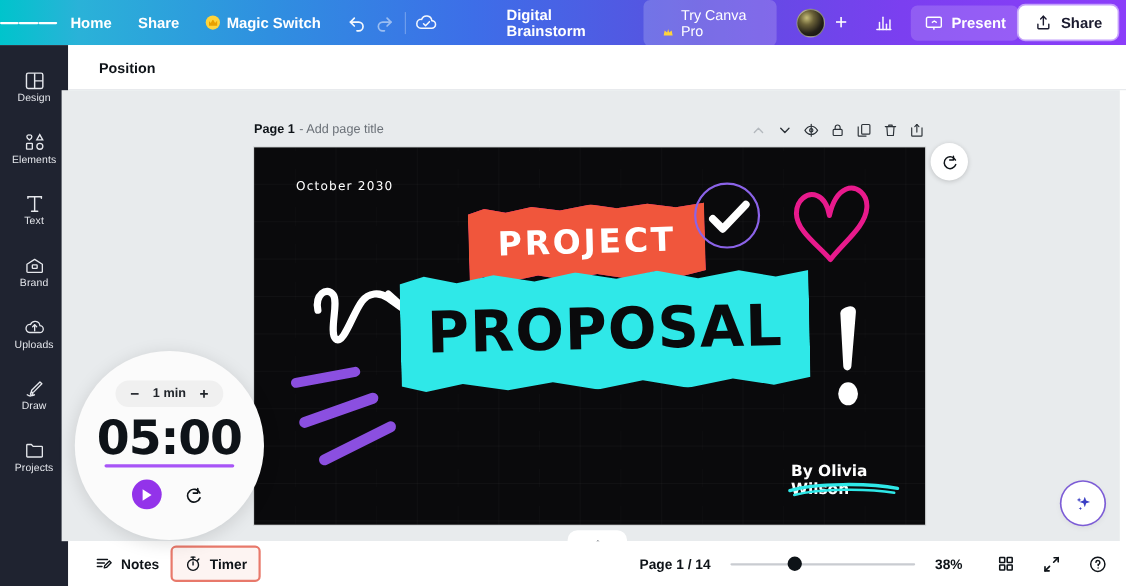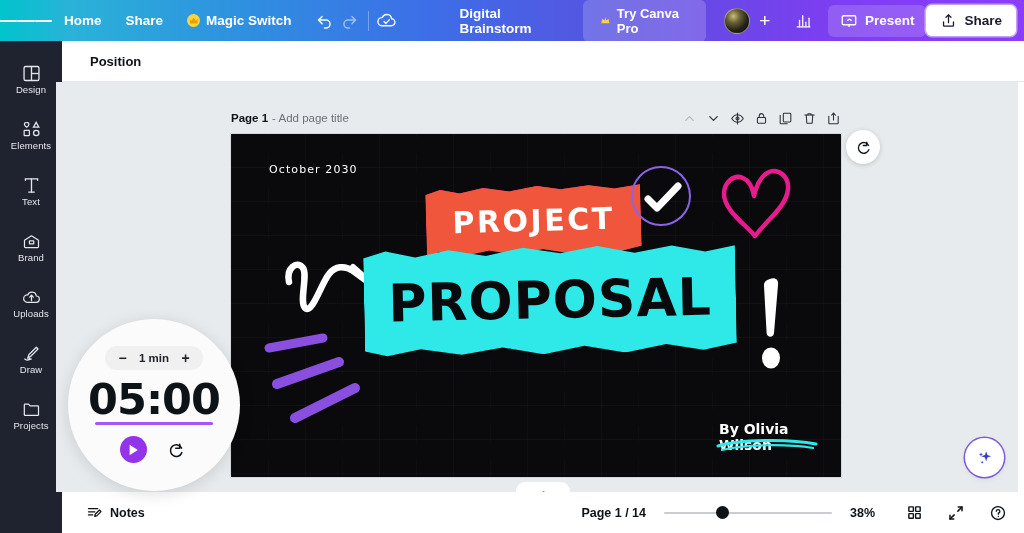--- a/index.html
+++ b/index.html
@@ -23,21 +23,21 @@
   .tb-item {
     font-size: 13.5px; font-weight: bold; color: #fff; padding: 6px 12px;
     border-radius: 5px; cursor: pointer; white-space: nowrap; display:flex; align-items:center; gap:6px;
   }
   .crown { width: 13px; height: 13px; border-radius: 50%; background: #ffd43b; display:inline-block; position:relative; }
   .crown::after{ content:""; position:absolute; left:2.5px; top:3.5px; width:8px;height:6px;
      background:#e8a000; clip-path: polygon(0 100%,0 20%,25% 55%,50% 0,75% 55%,100% 20%,100% 100%); }
   .icon-btn { width: 30px; height: 30px; display:flex; align-items:center; justify-content:center; cursor:pointer; border-radius:5px; opacity:.95;}
   .sep { width:1px; height:20px; background: rgba(255,255,255,.3); margin: 0 6px; }
   .doc-title { font-size: 13.5px; font-weight: bold; margin-left: 60px; margin-right: 12px; cursor:pointer; }
-  .pill { background: rgba(255,255,255,.18); border-radius: 6px; padding: 6px 17px; font-size:13px; font-weight:bold; cursor:pointer; display:flex; align-items:center; gap:6px;}
+  .pill { background: rgba(255,255,255,.18); border-radius: 6px; padding: 6px 17px; font-size:13px; font-weight:normal; cursor:pointer; display:flex; align-items:flex-end; gap:6px;}
   .avatar { width: 26px; height: 26px; border-radius: 50%;
     background: radial-gradient(circle at 35% 30%, #c8bf7a 0%, #6b6238 28%, #232018 62%, #0d0c09 100%);
     border: 1.5px solid rgba(255,255,255,.45); }
   .plus-btn { width: 24px; height:24px; display:flex;align-items:center;justify-content:center;color:#fff;font-size:19px;cursor:pointer;}
   .present-btn { display:flex; align-items:center; gap:7px; background: rgba(255,255,255,.16); padding: 7px 12px; border-radius:6px; font-size:13.5px; font-weight:bold; cursor:pointer;}
   .share-btn {
     display:flex; align-items:center; gap:7px; background:#fff; color:#1a1a2e;
     padding: 7px 14px; border-radius:6px; font-size:13.5px; font-weight:bold; cursor:pointer; margin-right:8px;
     box-shadow: 0 0 0 1.5px rgba(255,255,255,.5);
   }
@@ -487,20 +487,30 @@
   <div class="bottombar">
     <div class="bb-btn">
       <svg width="17" height="17" viewBox="0 0 24 24" fill="none" stroke="#0e1318" stroke-width="1.8" stroke-linecap="round" stroke-linejoin="round">
         <path d="M3.5 6.5h13"></path>
           <path d="M3.5 11h9"></path>
           <path d="M3.5 15.5h6"></path>
         <path d="M19 8.5l2.2 2.2-6 6-2.8.6.6-2.8z"></path>
       </svg>
       <span>Notes</span>
     </div>
+    <div class="bb-btn active">
+      <svg width="17" height="17" viewBox="0 0 24 24" fill="none" stroke="#0e1318" stroke-width="1.8" stroke-linecap="round" stroke-linejoin="round">
+        <circle cx="12" cy="13.5" r="7"></circle>
+        <path d="M12 13.5V9.8"></path>
+        <path d="M9.6 3.5h4.8"></path>
+        <path d="M12 3.5v3"></path>
+        <path d="M17.8 7.6l1.6-1.6"></path>
+      </svg>
+      <span>Timer</span>
+    </div>
     <div class="bb-right">
       <span class="pageno">Page 1 / 14</span>
       <div class="slider">
         <div class="track"></div>
         <div class="knob"></div>
       </div>
       <span class="zoomval">38%</span>
       <div class="bb-icon">
         <svg width="17" height="17" viewBox="0 0 24 24" fill="none" stroke="#0e1318" stroke-width="2" stroke-linejoin="round">
           <rect x="4" y="4" width="6.4" height="6.4" rx=".7"></rect>

